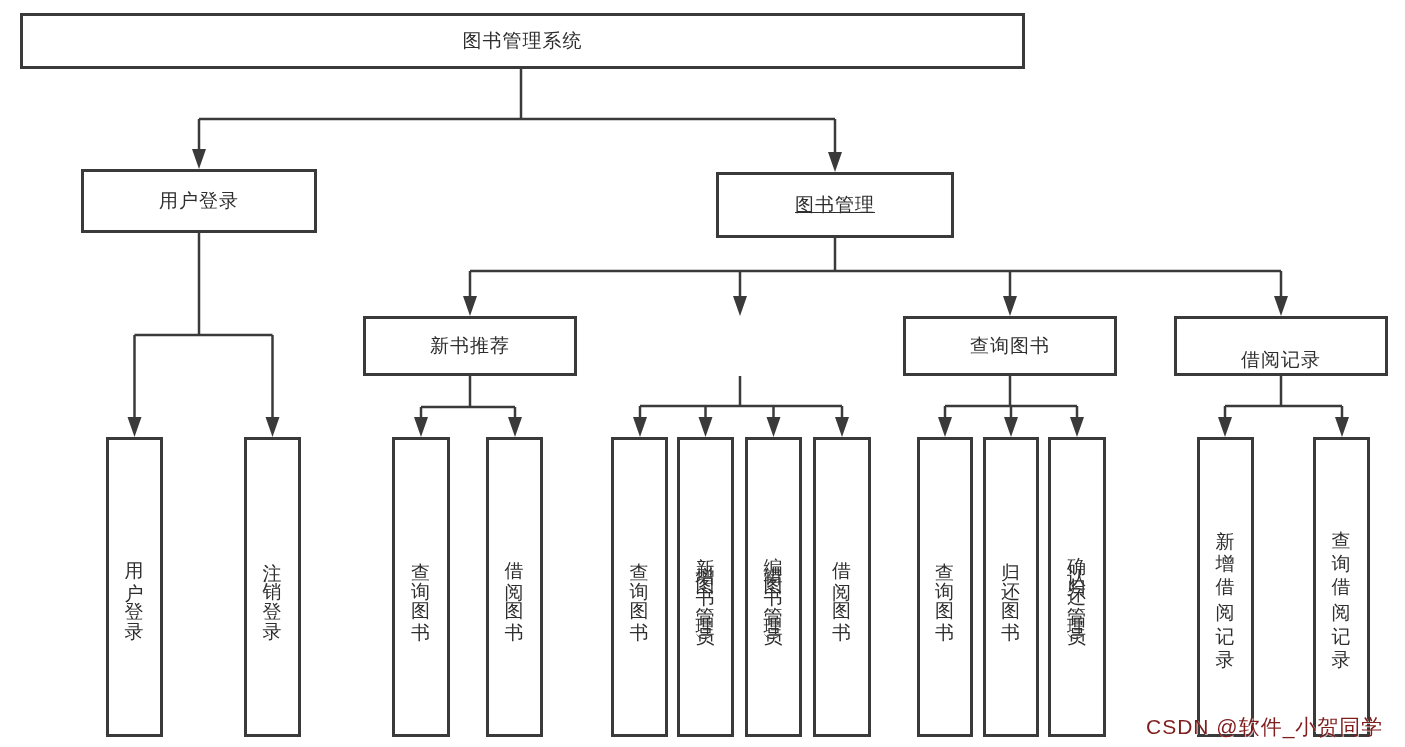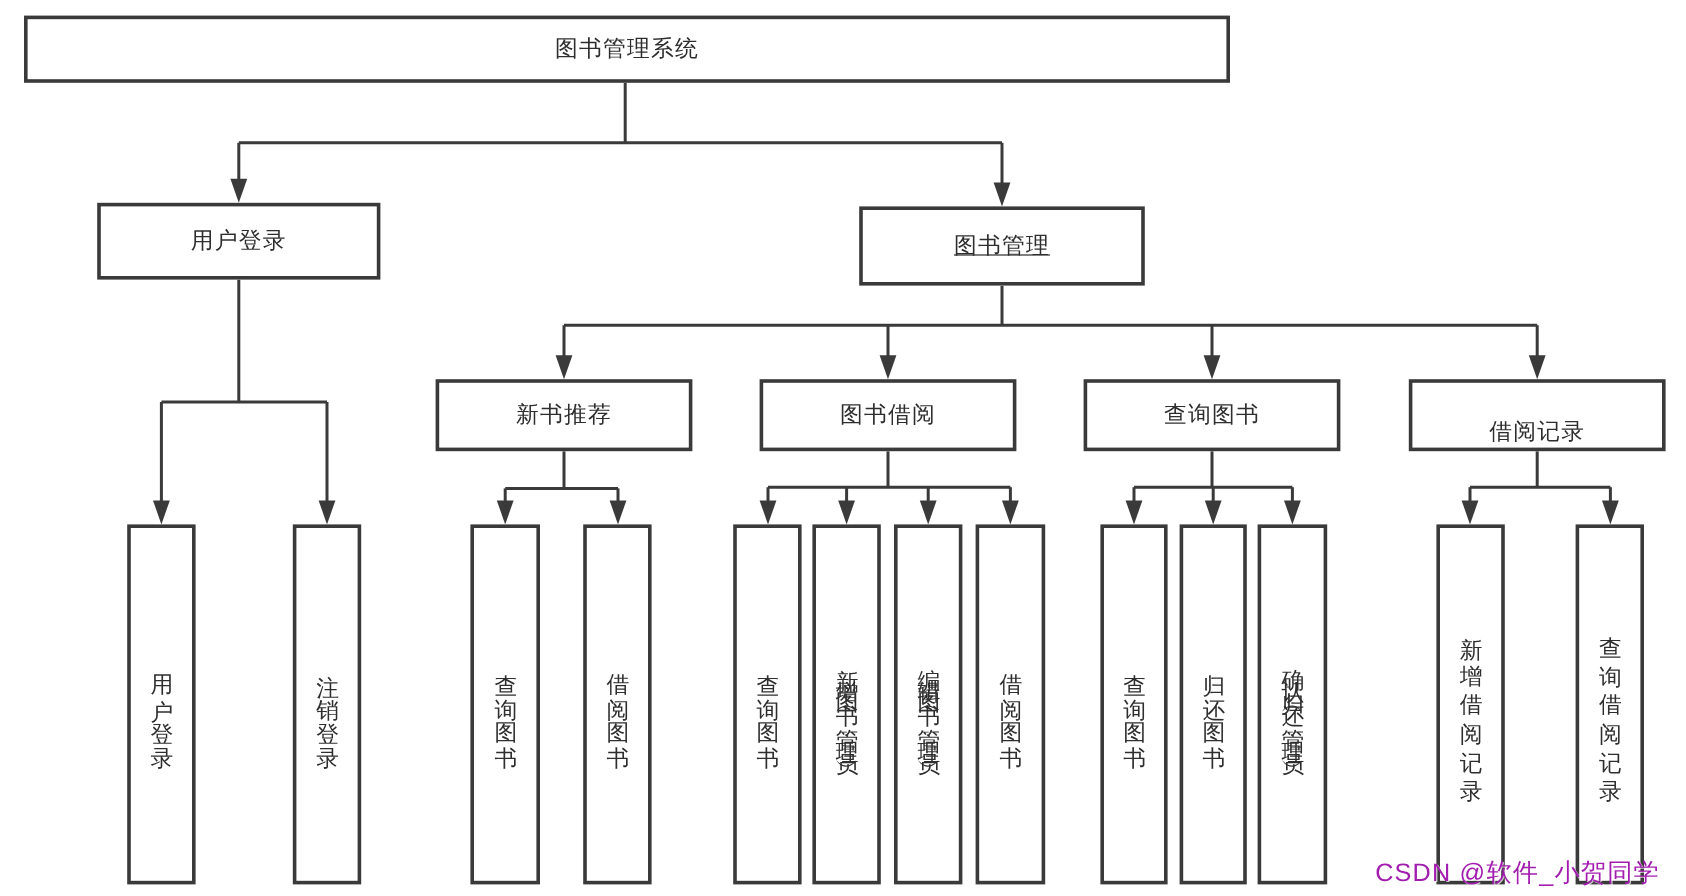--- a/index.html
+++ b/index.html
@@ -73,21 +73,21 @@
   .lf9  { left: 917px;  width: 56px; }
   .lf10 { left: 983px;  width: 56px; }
   .lf11 { left: 1048px; width: 58px; }
   .lf12 { left: 1197px; width: 57px; }
   .lf13 { left: 1313px; width: 57px; }
   .watermark {
     position: absolute;
     left: 1146px;
     top: 713px;
     font-size: 21px;
-    color: #a21caf;
+    color: #7f1d1d;
     letter-spacing: 1px;
     white-space: nowrap;
     z-index: 5;
     text-shadow: 1px 1px 0 rgba(255,255,255,0.7);
   }
 </style>
 </head>
 <body>
 
 <div class="canvas">
@@ -165,23 +165,20 @@
   <div class="node n-l2a">
     <span class="hlabel">用户登录</span>
   </div>
   <div class="node n-l2b">
     <span class="hlabel">图书管理</span>
   </div>
 
   <div class="node n-l3 n-l3a">
     <span class="hlabel">新书推荐</span>
   </div>
-  <div class="node n-l3 n-l3b">
-    <span class="hlabel">图书借阅</span>
-  </div>
   <div class="node n-l3 n-l3c">
     <span class="hlabel">查询图书</span>
   </div>
   <div class="node n-l3 n-l3d">
     <span class="hlabel">借阅记录</span>
   </div>
 
   <div class="node leaf lf1">
     <span class="leaf-label sp4">用户登录</span>
   </div>

